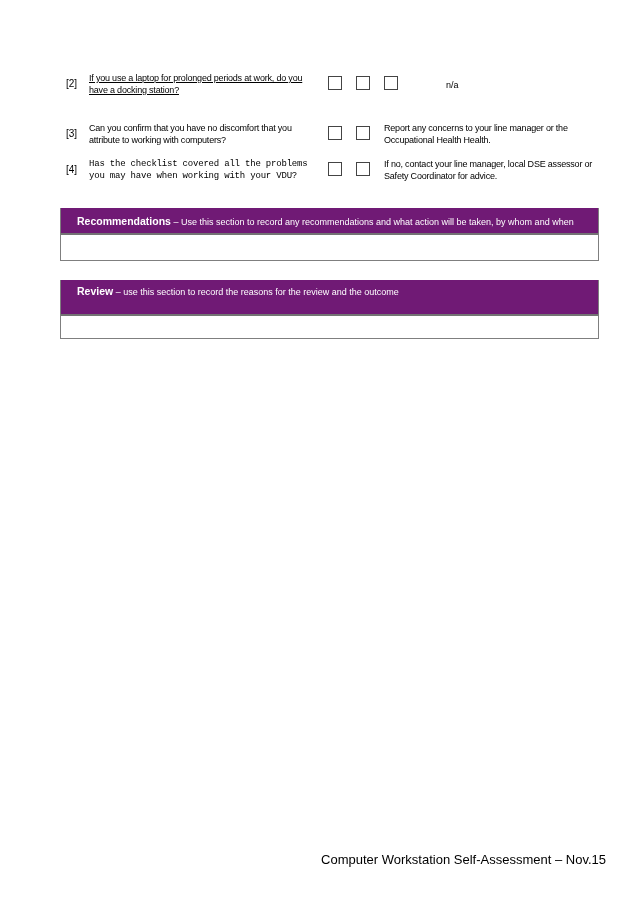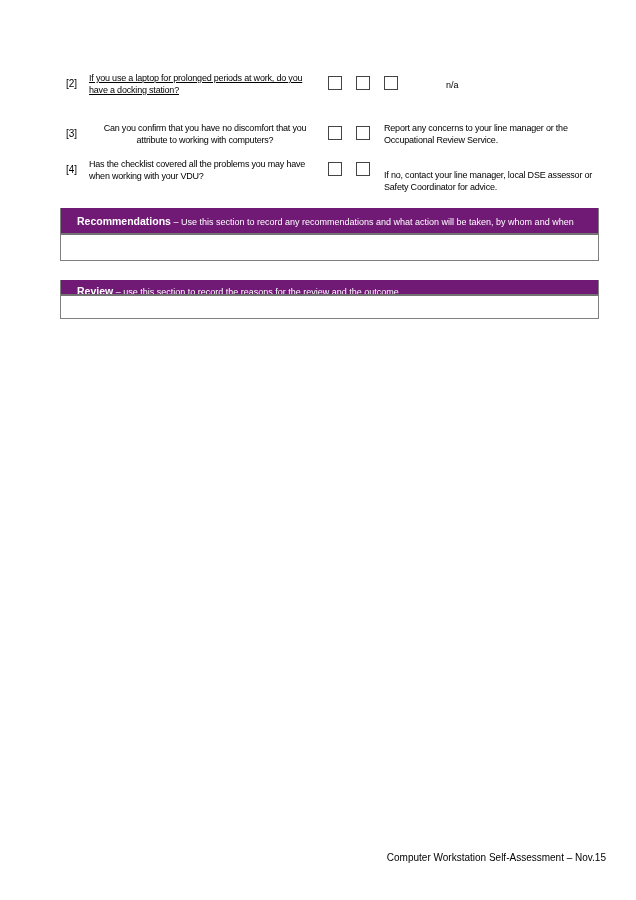--- a/index.html
+++ b/index.html
@@ -29,58 +29,58 @@
       background: #fff;
     }
     .panel-head {
       background: #701a75; height: 27px; box-sizing: border-box;
       padding: 7px 6px 0 16px; font-size: 9px; color: #ffffff;
       border-bottom: 2px solid #737373; white-space: nowrap; overflow: hidden;
     }
     .panel-head .title { font-weight: bold; font-size: 10.5px; }
     .panel-body { height: 25px; }
     .footer {
-      position: absolute; right: 30px; top: 852px; font-size: 10px; color: #000;
+      position: absolute; right: 30px; top: 852px; font-size: 13px; color: #000;
     }
   </style>
 </head>
 <body>
 
 <div class="row" style="top:52px;height:64px;">
   <span class="num" style="top:26px;">[2]</span>
   <div class="question" style="top:20px;text-decoration:underline;">If you use a laptop for prolonged periods at work, do you have a docking station?</div>
   <div class="box" style="left:268px;top:24px;"></div>
   <div class="box" style="left:296px;top:24px;"></div>
   <div class="box" style="left:324px;top:24px;"></div>
   <span class="na" style="left:342px;top:28px;margin-left:44px;">n/a</span>
 </div>
 
 <div class="row" style="top:122px;height:28px;">
   <span class="num" style="top:6px;">[3]</span>
-  <div class="question" style="top:0px;text-align:center;">Can you confirm that you have no discomfort that you attribute to working with computers?</div>
+  <div class="question" style="top:0px;">Can you confirm that you have no discomfort that you attribute to working with computers?</div>
   <div class="box" style="left:268px;top:4px;"></div>
   <div class="box" style="left:296px;top:4px;"></div>
-  <div class="advice" style="left:324px;top:0px;width:220px;">Report any concerns to your line manager or the Occupational Review Service.</div>
+  <div class="advice" style="left:324px;top:0px;width:220px;">Report any concerns to your line manager or the Occupational Health Health.</div>
 </div>
 
 <div class="row" style="top:158px;height:28px;">
   <span class="num" style="top:6px;">[4]</span>
-  <div class="question" style="top:0px;">Has the checklist covered all the problems you may have when working with your VDU?</div>
+  <div class="question" style="top:0px;font-family:Liberation Mono, monospace;">Has the checklist covered all the problems you may have when working with your VDU?</div>
   <div class="box" style="left:268px;top:4px;"></div>
   <div class="box" style="left:296px;top:4px;"></div>
-  <div class="advice" style="left:324px;top:11px;width:220px;">If no, contact your line manager, local DSE assessor or Safety Coordinator for advice.</div>
+  <div class="advice" style="left:324px;top:0px;width:220px;">If no, contact your line manager, local DSE assessor or Safety Coordinator for advice.</div>
 </div>
 
 <div class="panel" style="top:208px;">
   <div class="panel-head">
     <span class="title">Recommendations</span><span> – Use this section to record any recommendations and what action will be taken, by whom and when</span>
   </div>
   <div class="panel-body"></div>
 </div>
 
 <div class="panel" style="top:280px;">
-  <div class="panel-head" style="height:16px;padding-top:5px;">
+  <div class="panel-head" style="height:36px;padding-top:5px;">
     <span class="title">Review</span><span> – use this section to record the reasons for the review and the outcome</span>
   </div>
   <div class="panel-body" style="height:22px;"></div>
 </div>
 
 <div class="footer">Computer Workstation Self-Assessment – Nov.15</div>
 
 </body></html>

